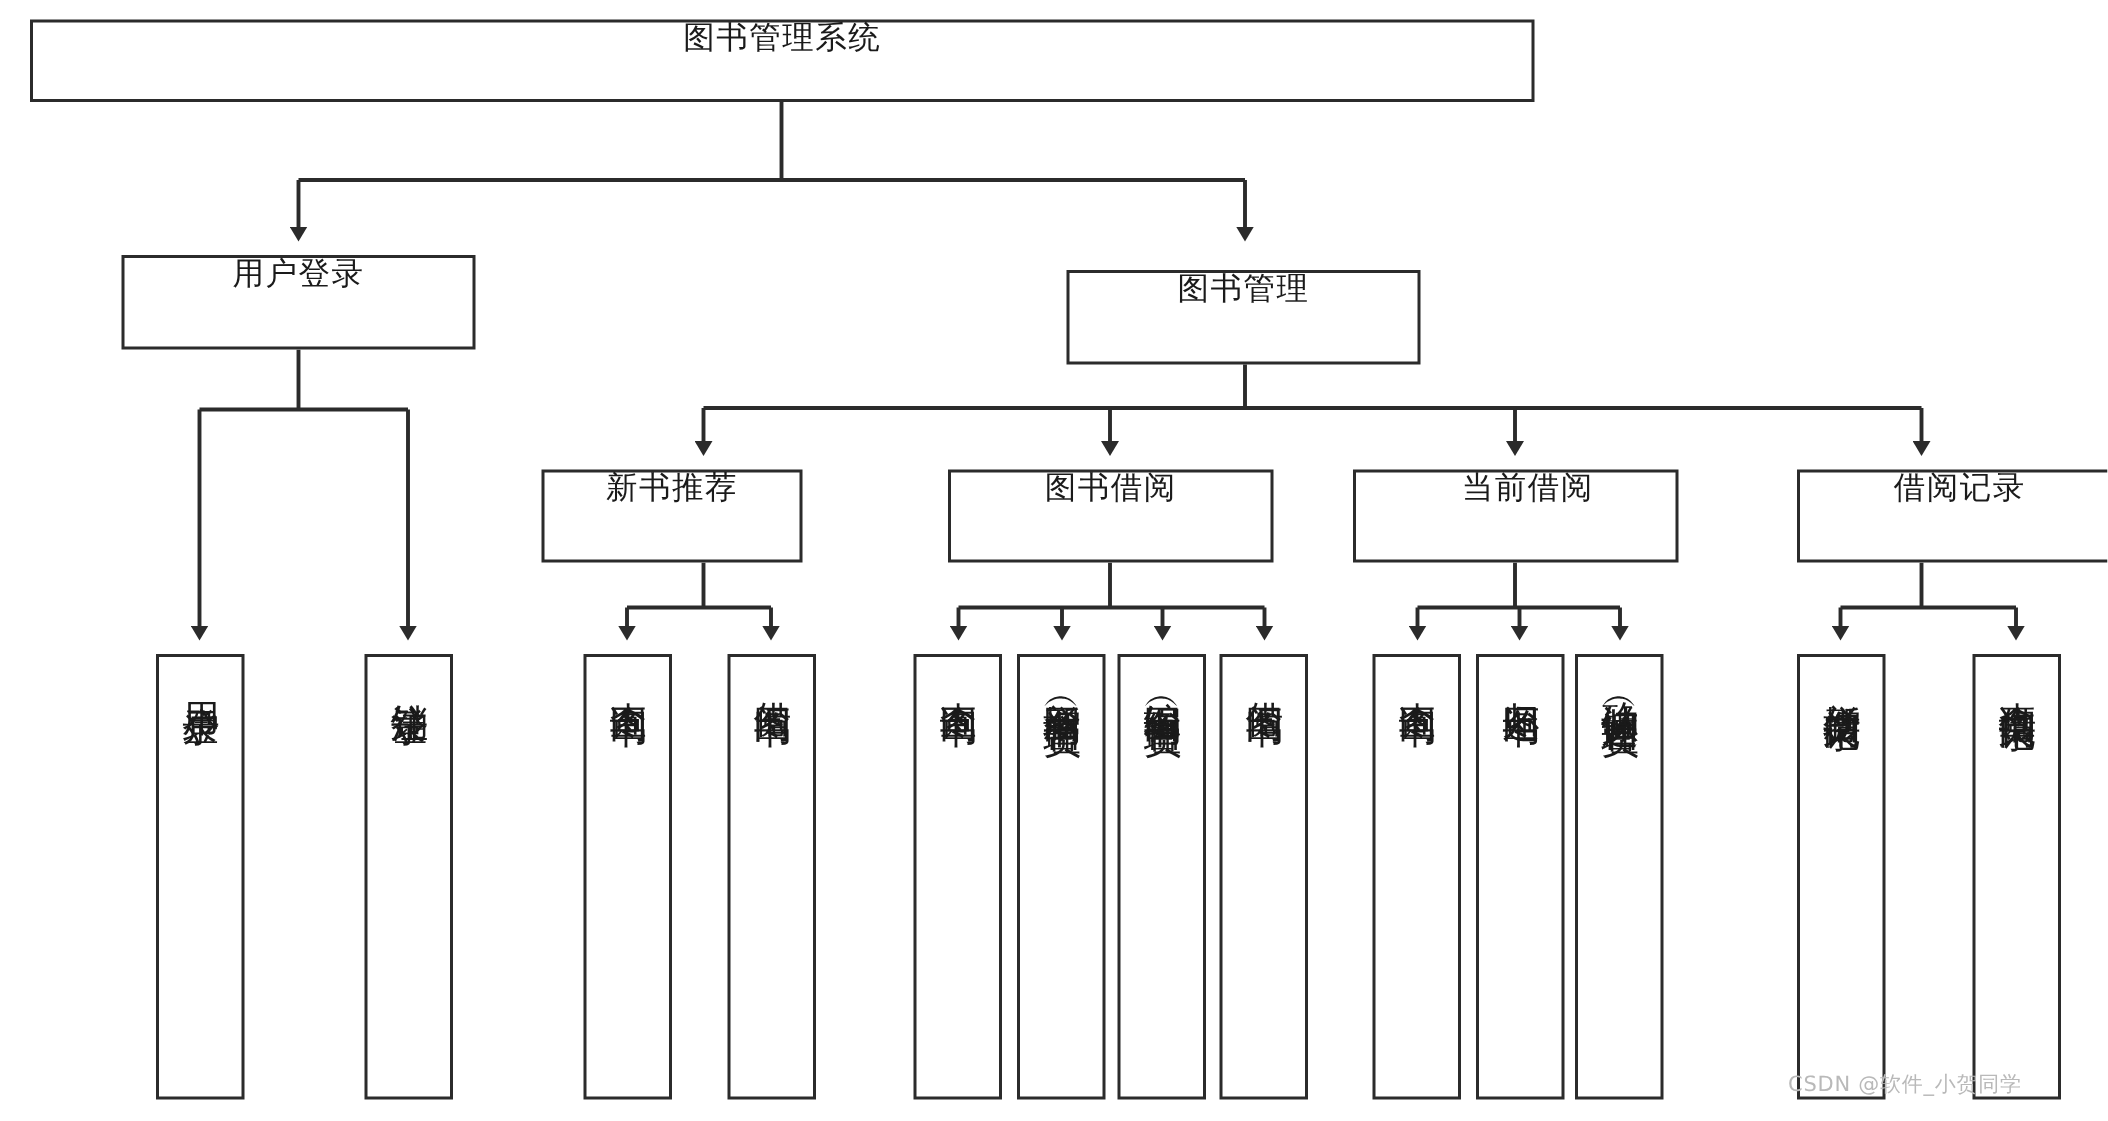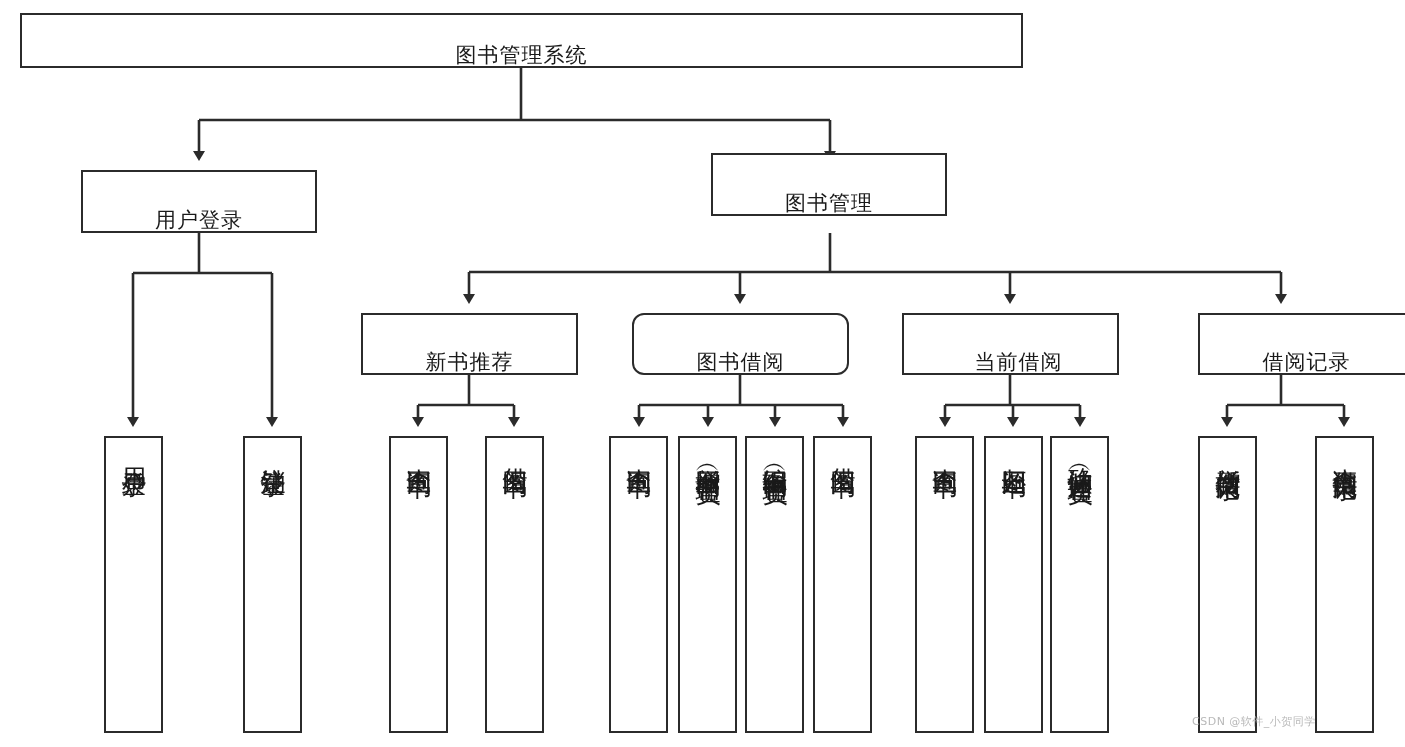--- a/index.html
+++ b/index.html
@@ -22,21 +22,21 @@
     width: 1405px;
     height: 747px;
     pointer-events: none;
   }
   .node {
     position: absolute;
     box-sizing: border-box;
     border: 2px solid #2b2b2b;
     background: #ffffff;
     display: flex;
-    align-items: flex-end;
+    align-items: flex-start;
     justify-content: center;
     color: #1a1a1a;
   }
   .node.h {
     font-size: 21px;
     line-height: 1;
     letter-spacing: 1px;
   }
   .node.leaf {
     align-items: flex-start;
@@ -49,21 +49,21 @@
     font-size: 25px;
     line-height: 1.12;
     letter-spacing: 2px;
     white-space: nowrap;
     color: #1a1a1a;
   }
   .watermark {
     position: absolute;
     left: 1192px;
     top: 714px;
-    font-size: 11px;
+    font-size: 14px;
     color: #b9b9b9;
     white-space: nowrap;
     letter-spacing: 0.5px;
   }
 </style>
 </head>
 <body>
 
 <div id="canvas">
 
@@ -117,28 +117,28 @@
     </g>
   </svg>
 
   <div class="node h" style="left:20px; top:13px; width:1003px; height:55px;">
     <span>图书管理系统</span>
   </div>
 
   <div class="node h" style="left:81px; top:170px; width:236px; height:63px;">
     <span>用户登录</span>
   </div>
-  <div class="node h" style="left:711px; top:153px; width:236px; height:63px;">
+  <div class="node h" style="left:711px; top:180px; width:236px; height:63px;">
     <span>图书管理</span>
   </div>
 
-  <div class="node h" style="left:361px; top:313px; width:217px; height:62px;">
+  <div class="node h" style="left:361px; top:313px; width:174px; height:62px;">
     <span>新书推荐</span>
   </div>
-  <div class="node h" style="left:632px; top:313px; width:217px; height:62px;border-radius:12px;">
+  <div class="node h" style="left:632px; top:313px; width:217px; height:62px;">
     <span>图书借阅</span>
   </div>
   <div class="node h" style="left:902px; top:313px; width:217px; height:62px;padding-left:16px;">
     <span>当前借阅</span>
   </div>
   <div class="node h" style="left:1172px; top:313px; width:217px; height:62px;margin-left:26px;">
     <span>借阅记录</span>
   </div>
 
   <div class="node leaf" style="left:104px; top:436px; width:59px; height:297px;">

